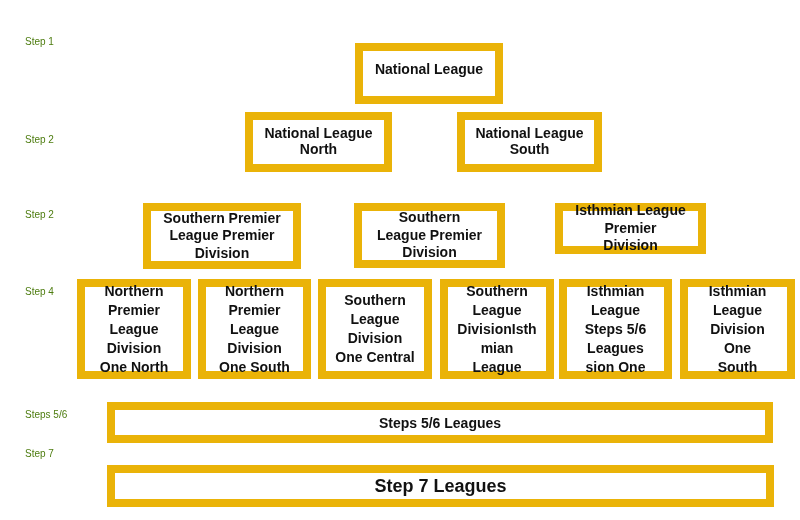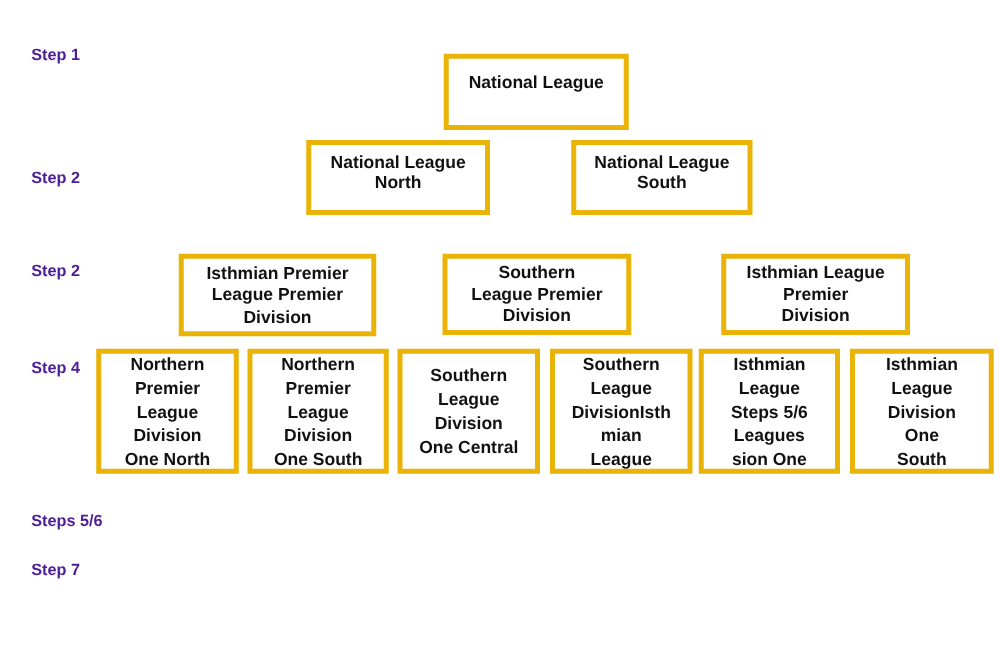--- a/index.html
+++ b/index.html
@@ -12,29 +12,29 @@
     width: 800px;
     height: 520px;
     background: #ffffff;
     font-family: "Liberation Sans", "DejaVu Sans", sans-serif;
     color: #111111;
     overflow: hidden;
   }
   .step-label {
     position: absolute;
     left: 25px;
-    font-size: 13px;
-    font-weight: 700;
-    color: #4c1d95;
+    font-size: 10px;
+    font-weight: 400;
+    color: #4d7c0f;
     white-space: nowrap;
   }
   .box {
     position: absolute;
     box-sizing: border-box;
-    border: 4px solid #eab308;
+    border: 8px solid #eab308;
     background: #ffffff;
     display: flex;
     justify-content: center;
     text-align: center;
     font-weight: bold;
     color: #111111;
   }
   .box .box-text {
     white-space: pre-line;
     display: block;
@@ -49,21 +49,21 @@
   .r4 { font-size: 14px; line-height: 19px; }
   .r56 { font-size: 14px; line-height: 16px; }
   .r7 { font-size: 18px; line-height: 20px; }
 
   
   #box-national-league        { left: 355px; top: 43px;  width: 148px; height: 61px; }
   #box-nl-north               { left: 245px; top: 112px; width: 147px; height: 60px; }
   #box-nl-south               { left: 457px; top: 112px; width: 145px; height: 60px; }
   #box-npl-premier            { left: 143px; top: 203px; width: 158px; height: 66px; }
   #box-sl-premier             { left: 354px; top: 203px; width: 151px; height: 65px; }
-  #box-il-premier             { left: 577px; top: 203px; width: 151px; height: 65px; }
+  #box-il-premier             { left: 555px; top: 203px; width: 151px; height: 51px; }
   #box-npl-one-north          { left: 77px;  top: 279px; width: 114px; height: 100px; }
   #box-npl-one-south          { left: 198px; top: 279px; width: 113px; height: 100px; }
   #box-sl-one-central         { left: 318px; top: 279px; width: 114px; height: 100px; }
   #box-sl-division-isthmian   { left: 440px; top: 279px; width: 114px; height: 100px; }
   #box-il-steps56             { left: 559px; top: 279px; width: 113px; height: 100px; }
   #box-il-one-south           { left: 680px; top: 279px; width: 115px; height: 100px; }
   #box-steps56-leagues        { left: 107px; top: 402px; width: 666px; height: 41px; }
   #box-step7-leagues          { left: 107px; top: 465px; width: 667px; height: 42px; }
 
   #label-step1  { top: 36px; }
@@ -92,21 +92,21 @@
   <div class="box v-top r2" id="box-nl-north">
     <span class="box-text">National League
 North</span>
   </div>
   <div class="box v-top r2" id="box-nl-south">
     <span class="box-text">National League
 South</span>
   </div>
 
   <div class="box v-center r3" id="box-npl-premier">
-    <span class="box-text">Isthmian Premier
+    <span class="box-text">Southern Premier
 League Premier
 Division</span>
   </div>
   <div class="box v-center r3" id="box-sl-premier">
     <span class="box-text">Southern
 League Premier
 Division</span>
   </div>
   <div class="box v-center r3" id="box-il-premier">
     <span class="box-text">Isthmian League
@@ -149,15 +149,21 @@
 sion One</span>
   </div>
   <div class="box v-center r4" id="box-il-one-south">
     <span class="box-text">Isthmian
 League
 Division
 One
 South</span>
   </div>
 
+  <div class="box v-center r56" id="box-steps56-leagues">
+    <span class="box-text">Steps 5/6 Leagues</span>
+  </div>
 
+  <div class="box v-center r7" id="box-step7-leagues">
+    <span class="box-text">Step 7 Leagues</span>
+  </div>
 
 </div>
 
 </body></html>

